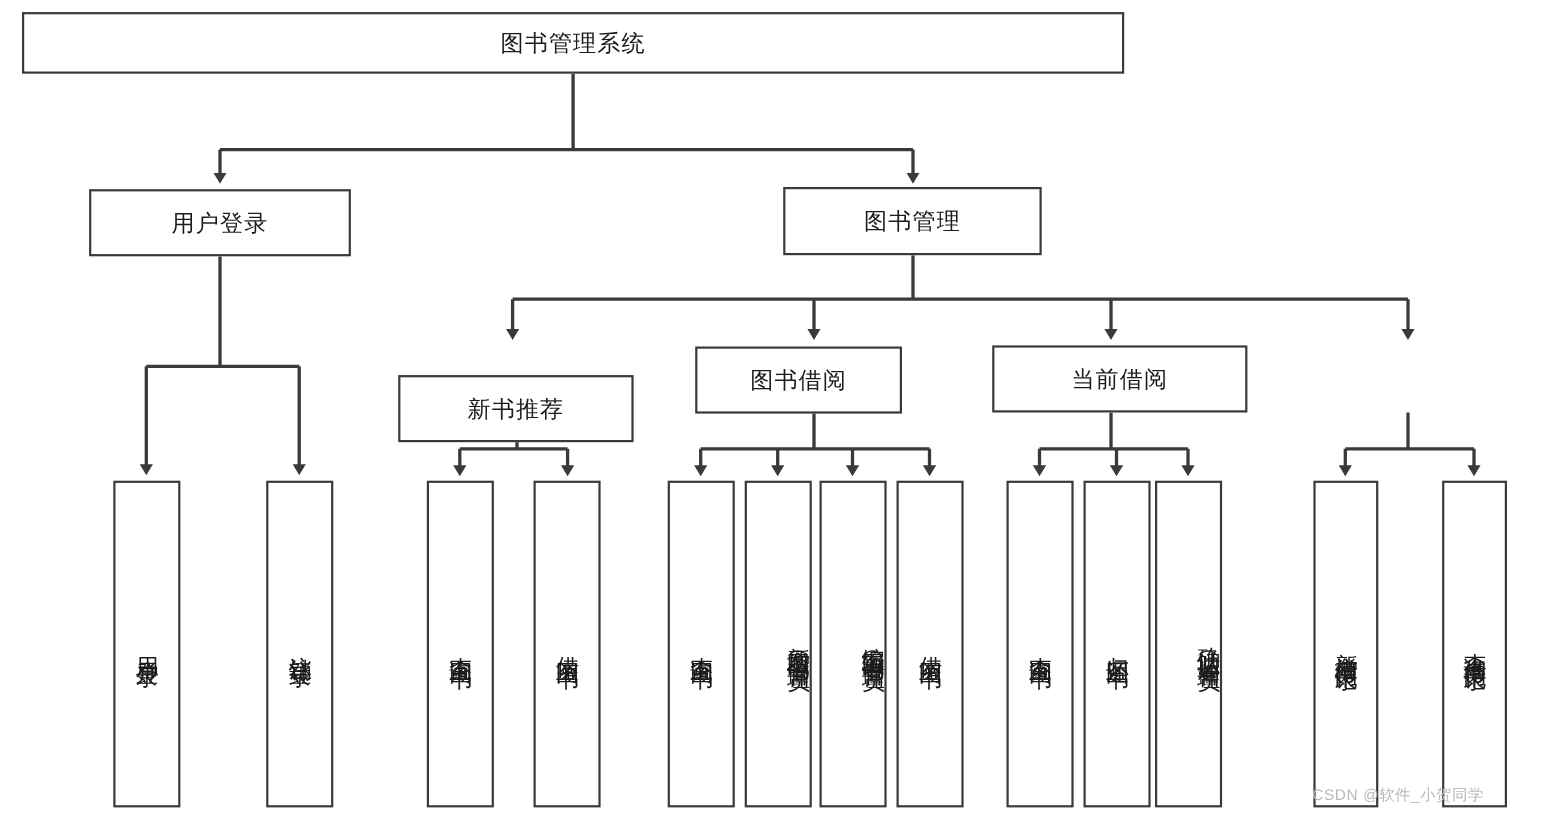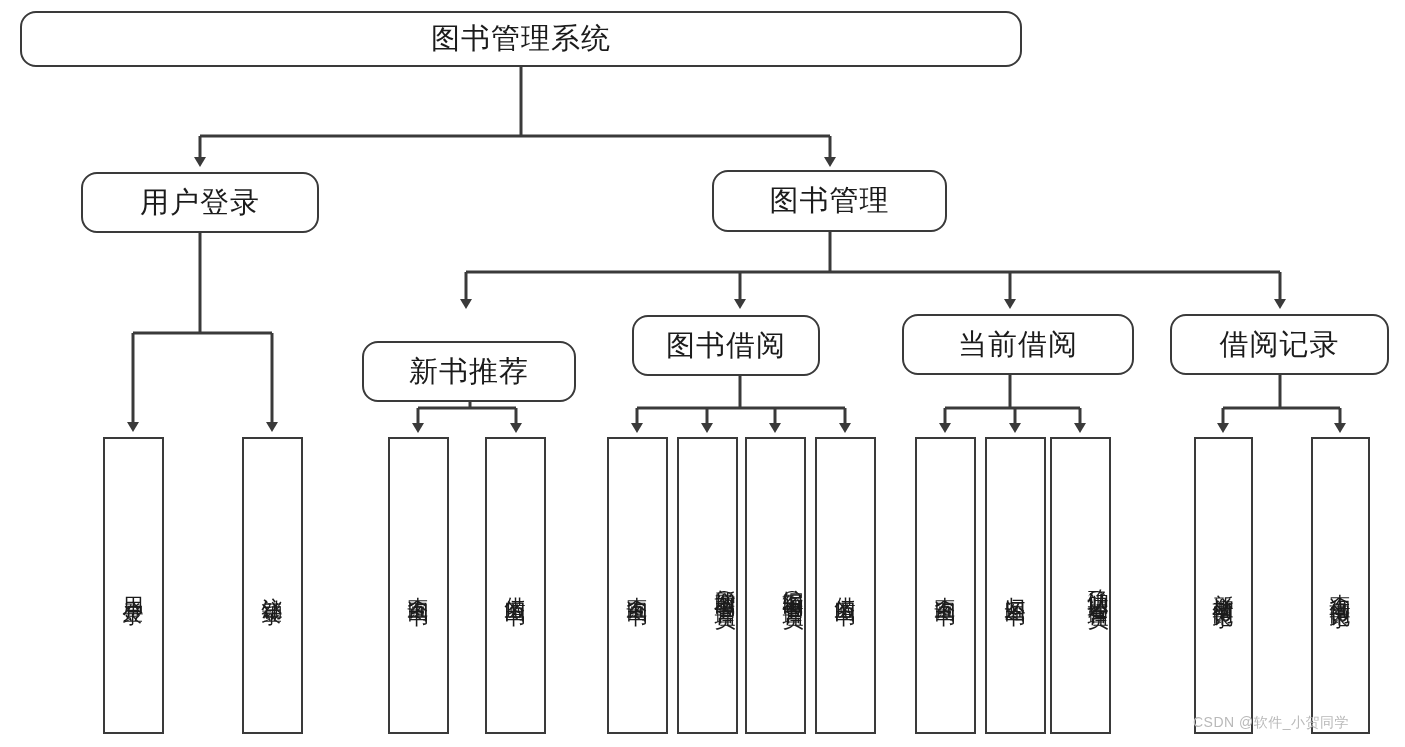--- a/index.html
+++ b/index.html
@@ -29,23 +29,22 @@
     position: absolute;
     box-sizing: border-box;
     border: 2.5px solid #3a3a3a;
     background: #ffffff;
     display: flex;
     align-items: center;
     justify-content: center;
     color: #1b1b1b;
   }
   .node.horiz {
-    font-size: 29px;
+    font-size: 21px;
     letter-spacing: 1px;
-    border-radius: 16px;
   }
   .node.vert {
     writing-mode: vertical-rl;
     text-orientation: upright;
     font-size: 21px;
     letter-spacing: 3px;
     line-height: 1;
     padding-top: 6px;
     padding-bottom: 6px;
     align-items: flex-start;
@@ -118,21 +117,20 @@
   </svg>
 
   <div class="node horiz" id="n-root" style="left: 20px; top: 11px; width: 1002px; height: 56px;">图书管理系统</div>
 
   <div class="node horiz" id="n-l2-0" style="left: 81px; top: 172px; width: 238px; height: 61px;">用户登录</div>
   <div class="node horiz" id="n-l2-1" style="left: 712px; top: 170px; width: 235px; height: 62px;">图书管理</div>
 
   <div class="node horiz" id="n-l3-0" style="left: 362px; top: 314px; width: 214px; height: 61px; margin-top: 27px;">新书推荐</div>
   <div class="node horiz" id="n-l3-1" style="left: 632px; top: 315px; width: 188px; height: 61px;">图书借阅</div>
   <div class="node horiz" id="n-l3-2" style="left: 902px; top: 314px; width: 232px; height: 61px;">当前借阅</div>
-  <div class="node horiz" id="n-l3-3" style="left: 1170px; top: 314px; width: 219px; height: 61px;">借阅记录</div>
 
   <div class="node vert" id="n-leaf-0" style="left: 103px; top: 437px; width: 61px; height: 297px; align-items: center;">用户登录</div>
   <div class="node vert" id="n-leaf-1" style="left: 242px; top: 437px; width: 61px; height: 297px; align-items: center;">注销登录</div>
   <div class="node vert" id="n-leaf-2" style="left: 388px; top: 437px; width: 61px; height: 297px; align-items: center;">查询图书</div>
   <div class="node vert" id="n-leaf-3" style="left: 485px; top: 437px; width: 61px; height: 297px; align-items: center;">借阅图书</div>
   <div class="node vert" id="n-leaf-4" style="left: 607px; top: 437px; width: 61px; height: 297px; align-items: center;">查询图书</div>
   <div class="node vert topalign" id="n-leaf-5" style="left: 677px; top: 437px; width: 61px; height: 297px;">新增图书（管理员）</div>
   <div class="node vert topalign" id="n-leaf-6" style="left: 745px; top: 437px; width: 61px; height: 297px;">编辑图书（管理员）</div>
   <div class="node vert" id="n-leaf-7" style="left: 815px; top: 437px; width: 61px; height: 297px; align-items: center;">借阅图书</div>
   <div class="node vert" id="n-leaf-8" style="left: 915px; top: 437px; width: 61px; height: 297px; align-items: center;">查询图书</div>

